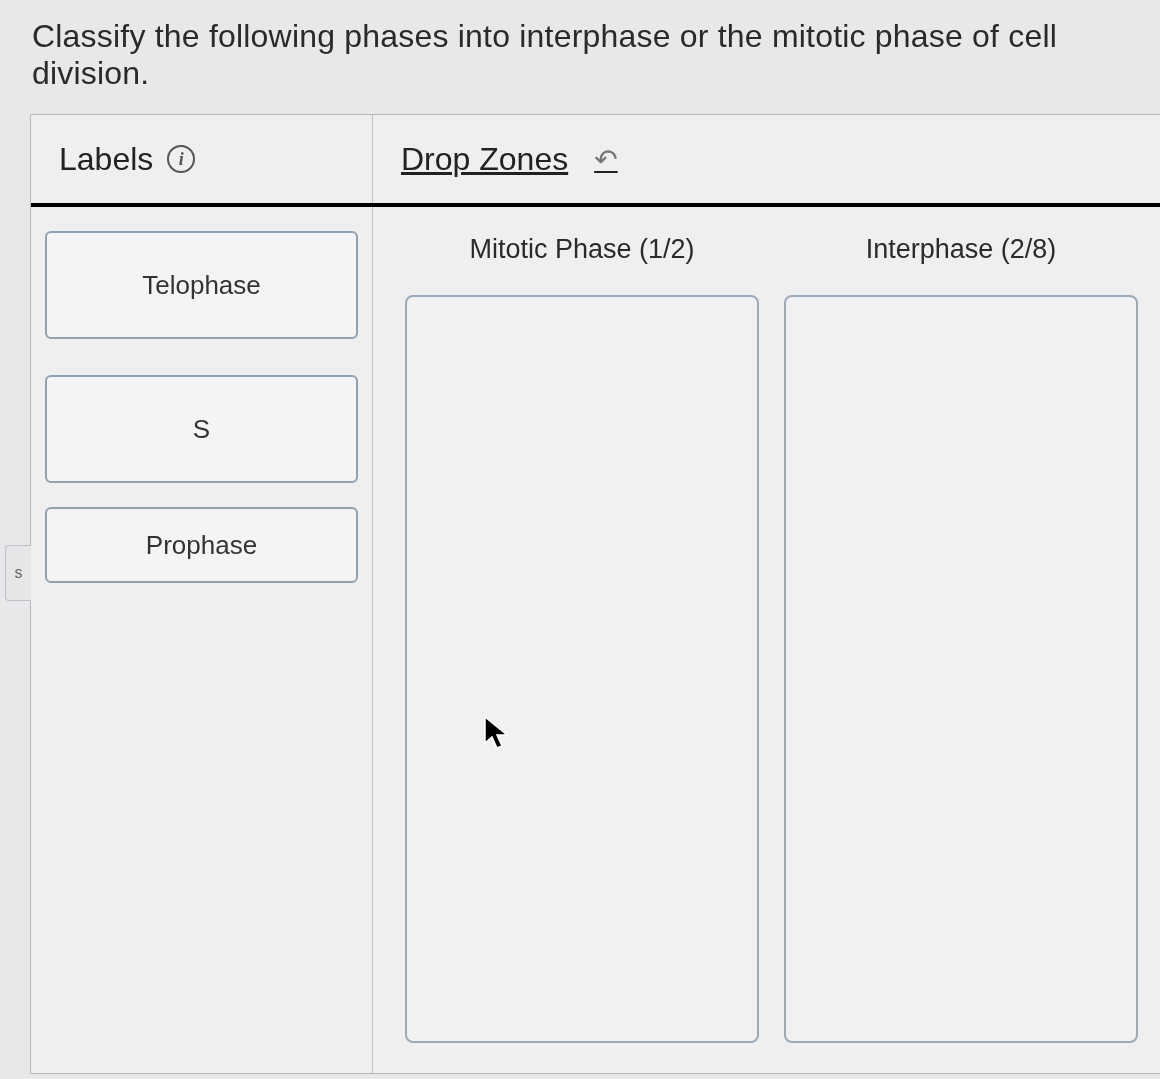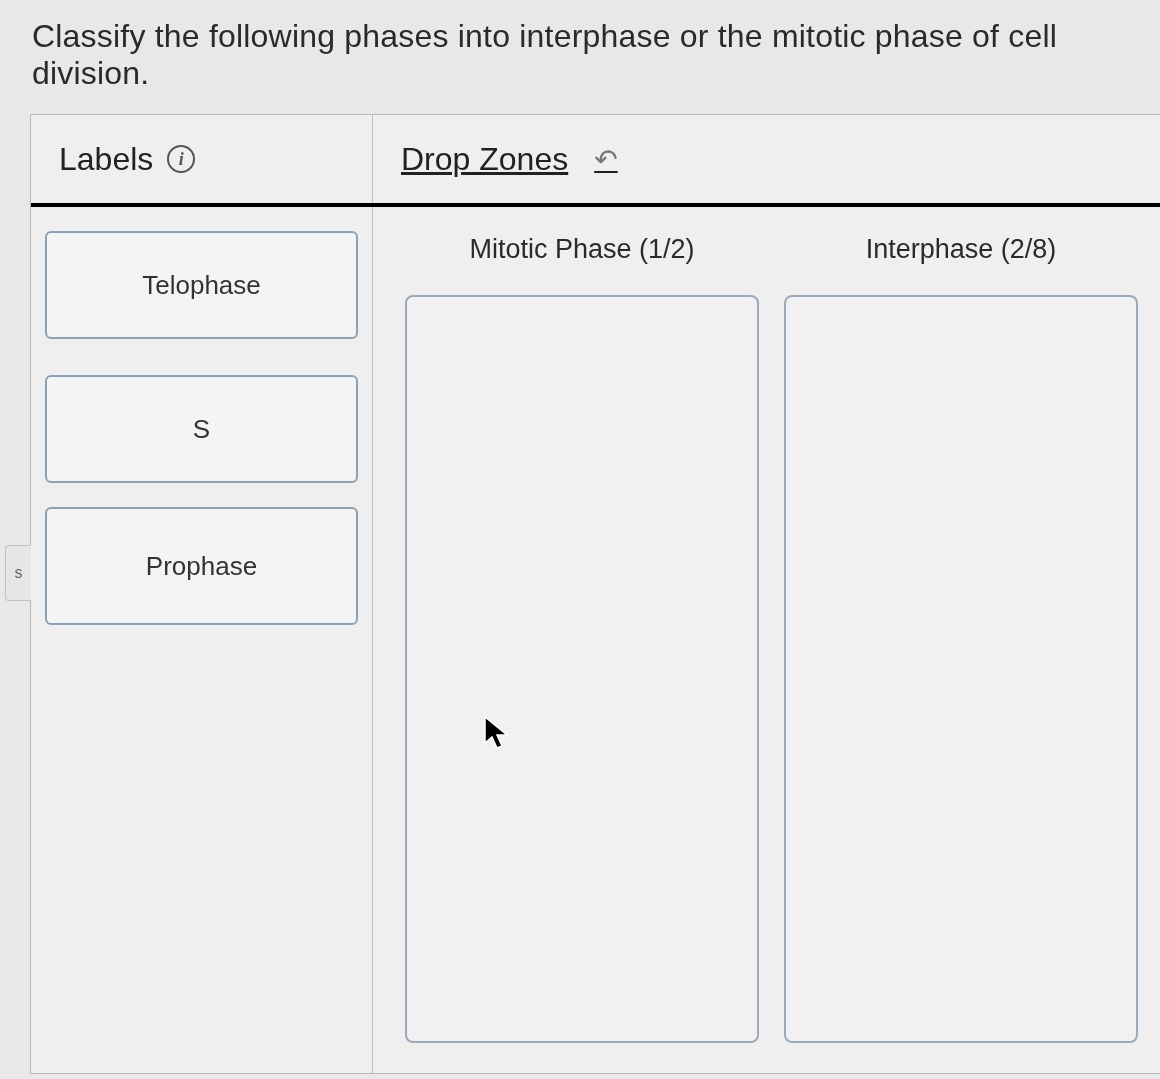--- a/index.html
+++ b/index.html
@@ -106,21 +106,21 @@
     color: #333;
     cursor: grab;
   }
   .label-chip.first {
     margin-left: -40px;
     margin-right: 20px;
     height: 116px;
   }
   .label-chip.tight {
     margin-top: -12px;
-    height: 118px;
+    height: 76px;
   }
   .drops-col {
     flex: 1;
     display: flex;
     gap: 25px;
     padding: 22px 22px 0 32px;
   }
   .drop-group {
     flex: 1;
     display: flex;

